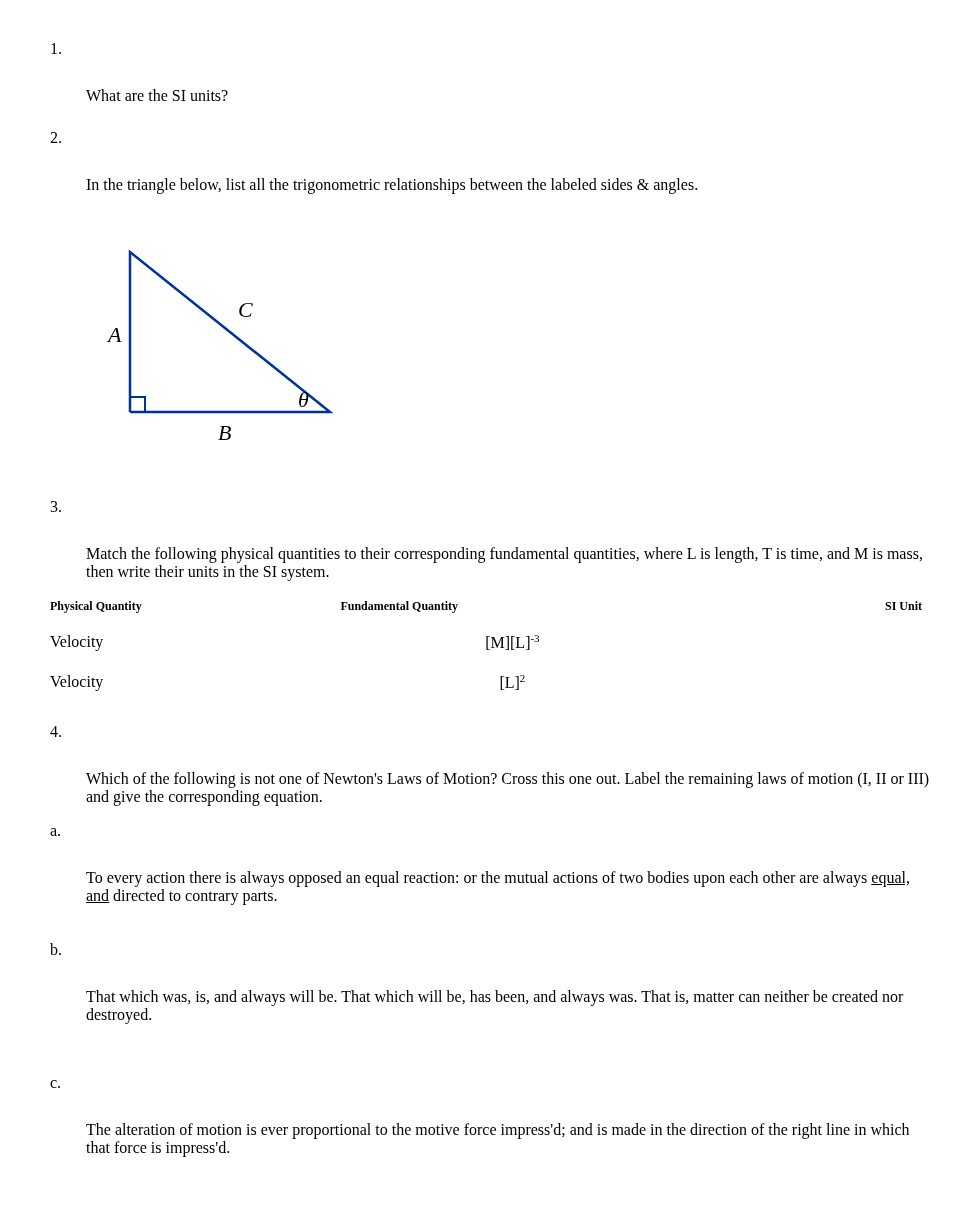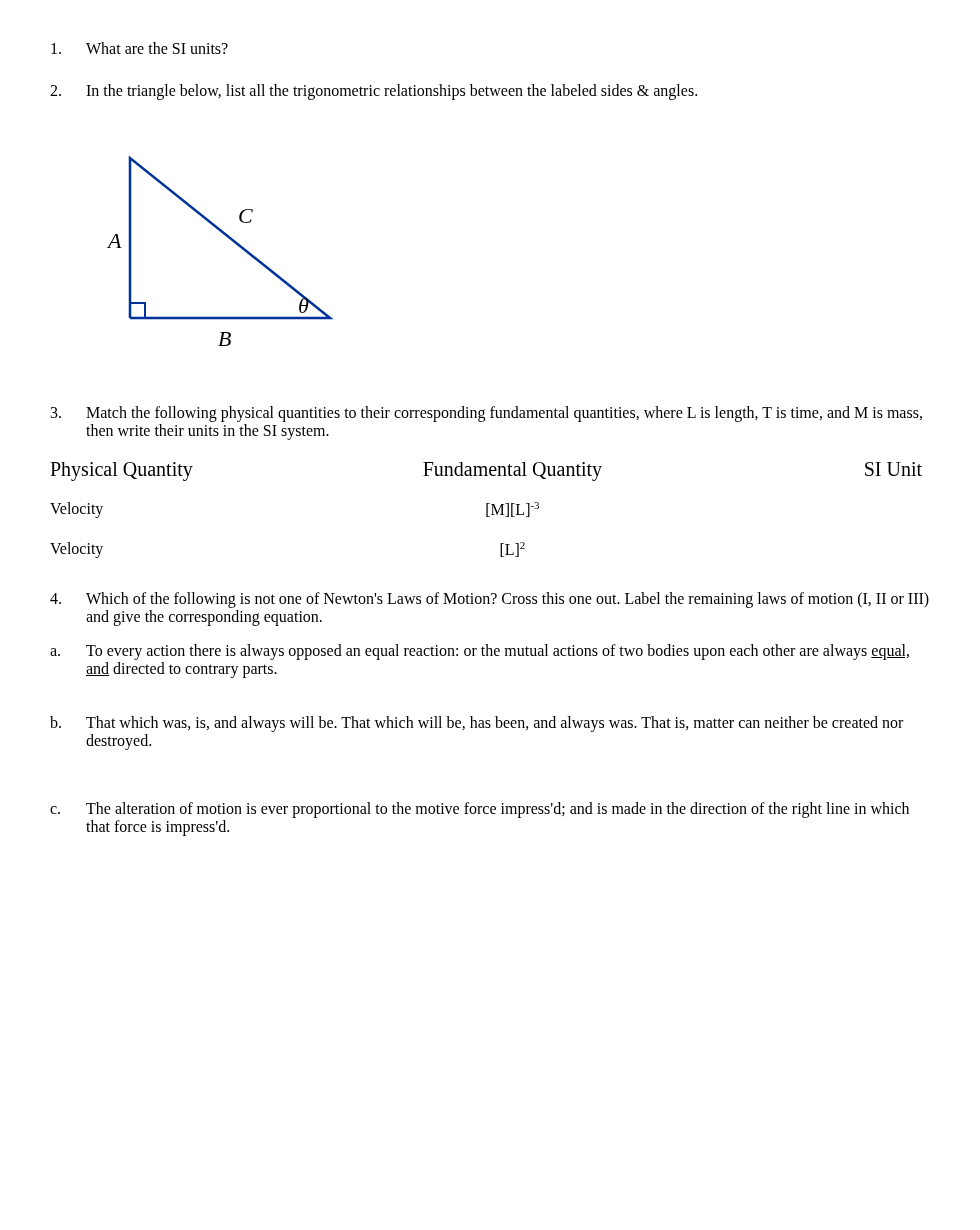--- a/index.html
+++ b/index.html
@@ -15,40 +15,40 @@
     .question {
       display: flex;
       margin-bottom: 24px;
     }
     .q-num {
       min-width: 36px;
       font-size: 16px;
     }
     .q-content {
       flex: 1;
+      margin-top: 47px;
     }
     
     .triangle-container {
       margin: 18px 0 18px 20px;
     }
     
     .match-table {
       width: 100%;
       border-collapse: collapse;
       margin-top: 10px;
     }
     .match-table th {
-      font-weight: normal;
+      font-weight: bold;
       text-align: left;
       padding: 2px 8px 8px 0;
-      font-size: 20px;
+      font-size: 12px;
       margin-left: 32px;
     }
     .match-table th.center {
-      text-align: center;
     }
     .match-table th.right {
       text-align: right;
     }
     .match-table td {
       padding: 10px 8px 10px 0;
       font-size: 16px;
       vertical-align: middle;
     }
     .match-table td.center {

